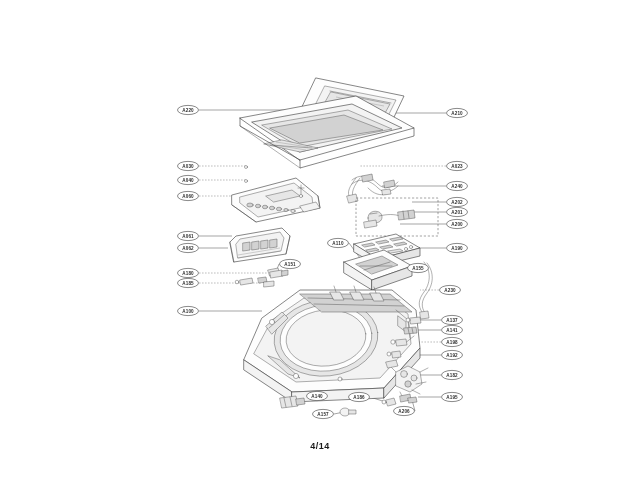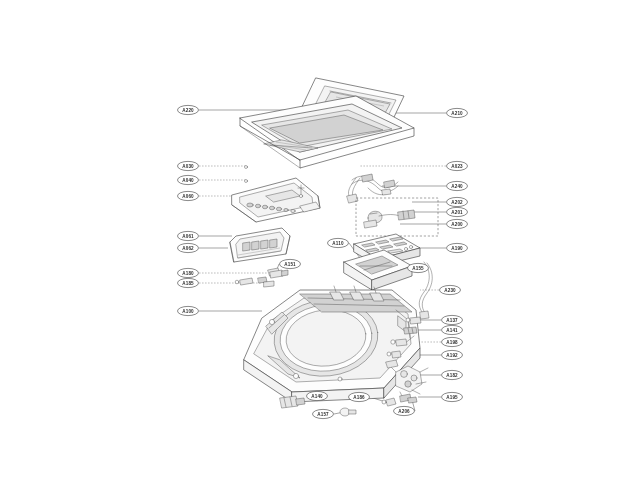--- a/index.html
+++ b/index.html
@@ -406,14 +406,15 @@
           <text x="359" y="397.2" class="calloutText">A186</text>
         </g>
         <g>
           <ellipse cx="404" cy="411" rx="10.5" ry="4.6" class="calloutEll"></ellipse>
           <text x="404" y="411.2" class="calloutText">A206</text>
         </g>
       </g>
 
   </svg>
 
+  <div class="pagenum">4/14</div>
 
 </div>
 
 </body></html>

